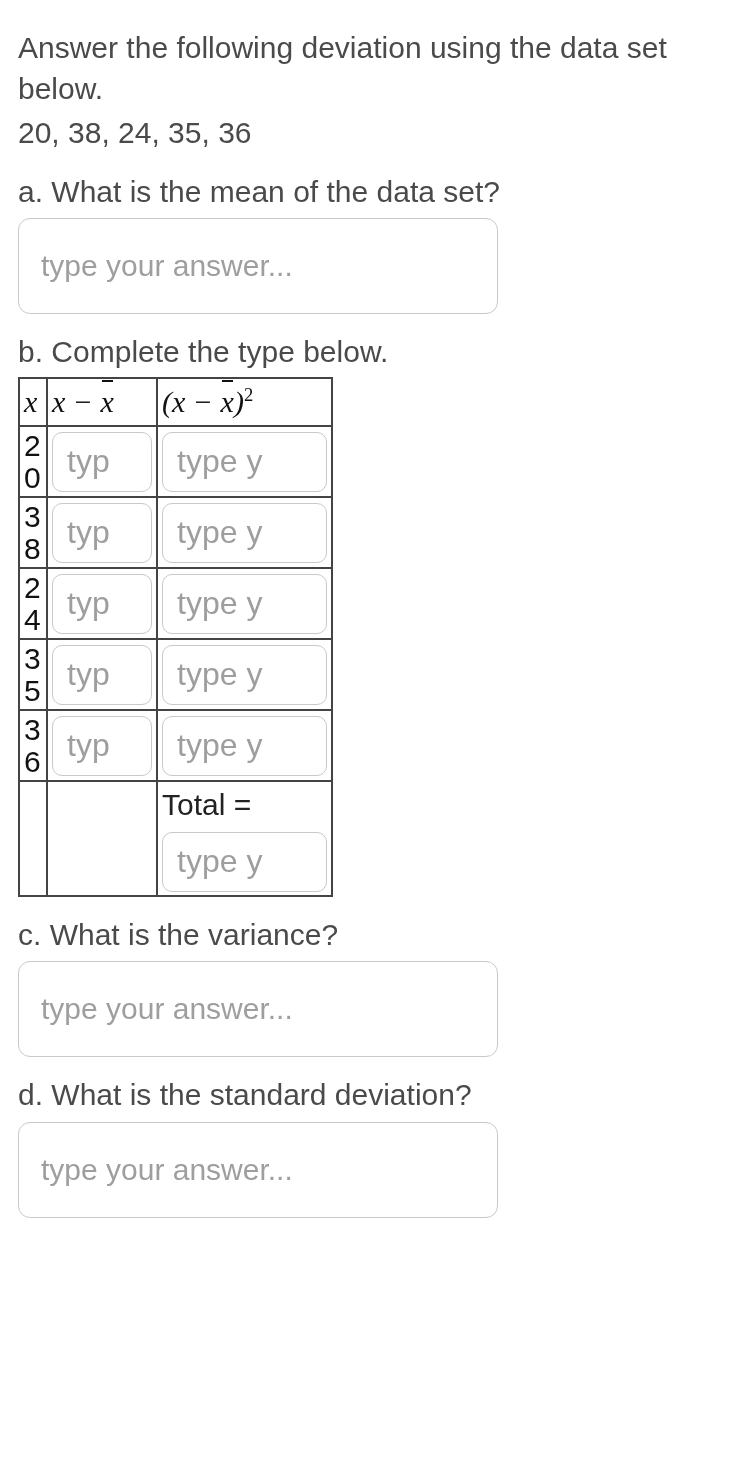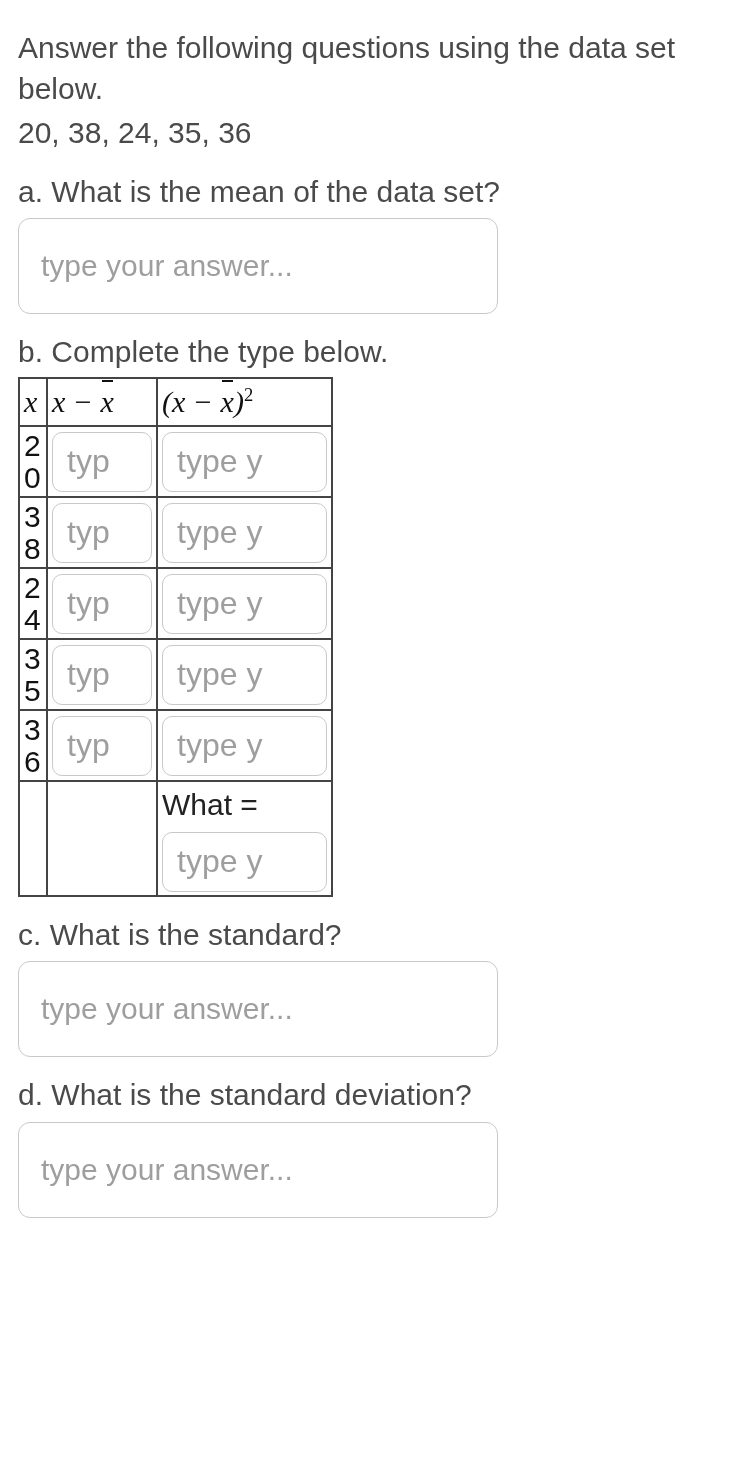--- a/index.html
+++ b/index.html
@@ -76,21 +76,21 @@
     }
     .cell-input::placeholder { color: #9e9e9e; }
     td.c2 { width: 110px; }
     td.c3 { width: 175px; margin-left: 36px; }
     .total-cell { padding: 6px 4px 6px 4px; }
     .total-label { font-size: 30px; color: #222; margin-bottom: 6px; display: block; }
   </style>
 </head>
 <body>
 
-<div class="question-text">Answer the following questions using the data set below.</div>
+<div class="question-text">Answer the following deviation using the data set below.</div>
 <div class="data-set">20, 38, 24, 35, 36</div>
 
 <div class="part-label">a. What is the mean of the data set?</div>
 <input type="text" class="wide-input" placeholder="type your answer..." style="">
 
 <div class="part-label">b. Complete the type below.</div>
 
 <table class="data-table">
   <tbody>
       <tr>
@@ -120,24 +120,24 @@
   </tr>
   <tr>
     <td class="xcol"><span>3<br>6</span></td>
     <td class="c2"><input type="text" class="cell-input" placeholder="typ" style=""></td>
     <td class="c3"><input type="text" class="cell-input" placeholder="type y" style=""></td>
   </tr>
   <tr>
     <td class="xcol"></td>
     <td class="c2"></td>
     <td class="c3 total-cell">
-      <span class="total-label">What =</span>
+      <span class="total-label">Total =</span>
       <input type="text" class="cell-input" placeholder="type y" style="">
     </td>
   </tr>
 </tbody>
   </table>
 
-<div class="part-label">c. What is the standard?</div>
+<div class="part-label">c. What is the variance?</div>
 <input type="text" class="wide-input" placeholder="type your answer..." style="">
 
 <div class="part-label">d. What is the standard deviation?</div>
 <input type="text" class="wide-input" style="margin-bottom: 0px;" placeholder="type your answer...">
 
 </body></html>

